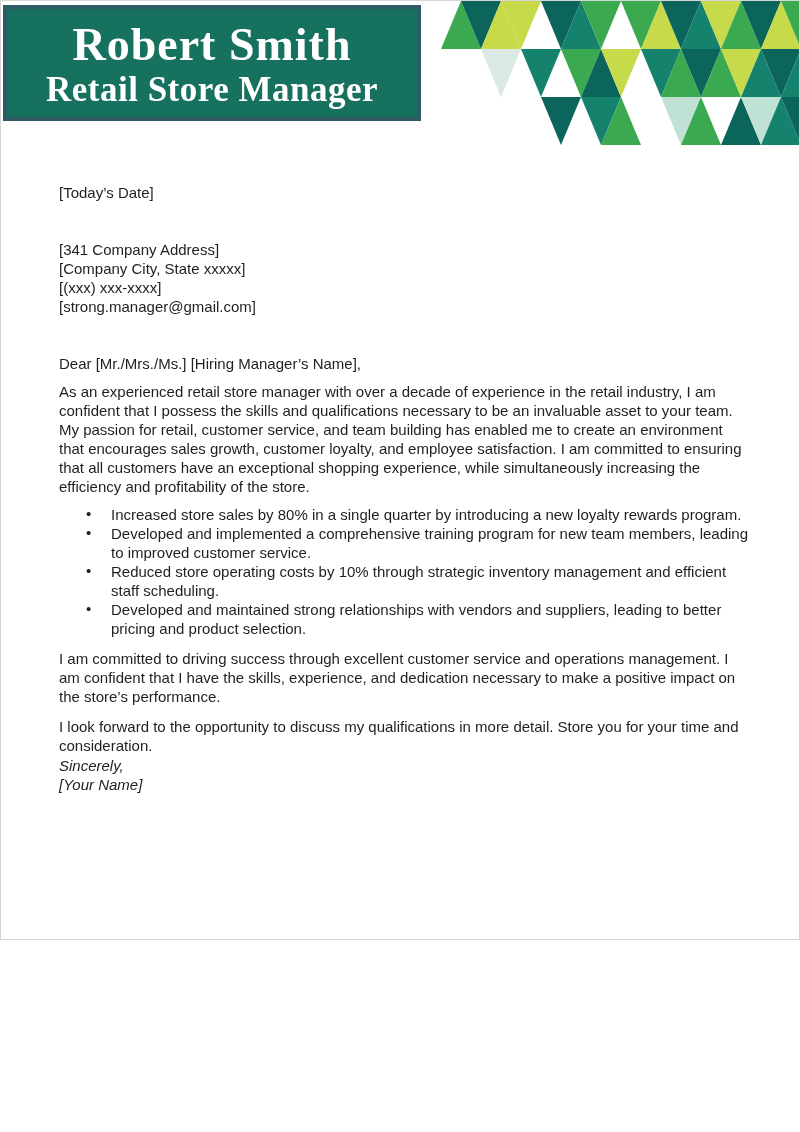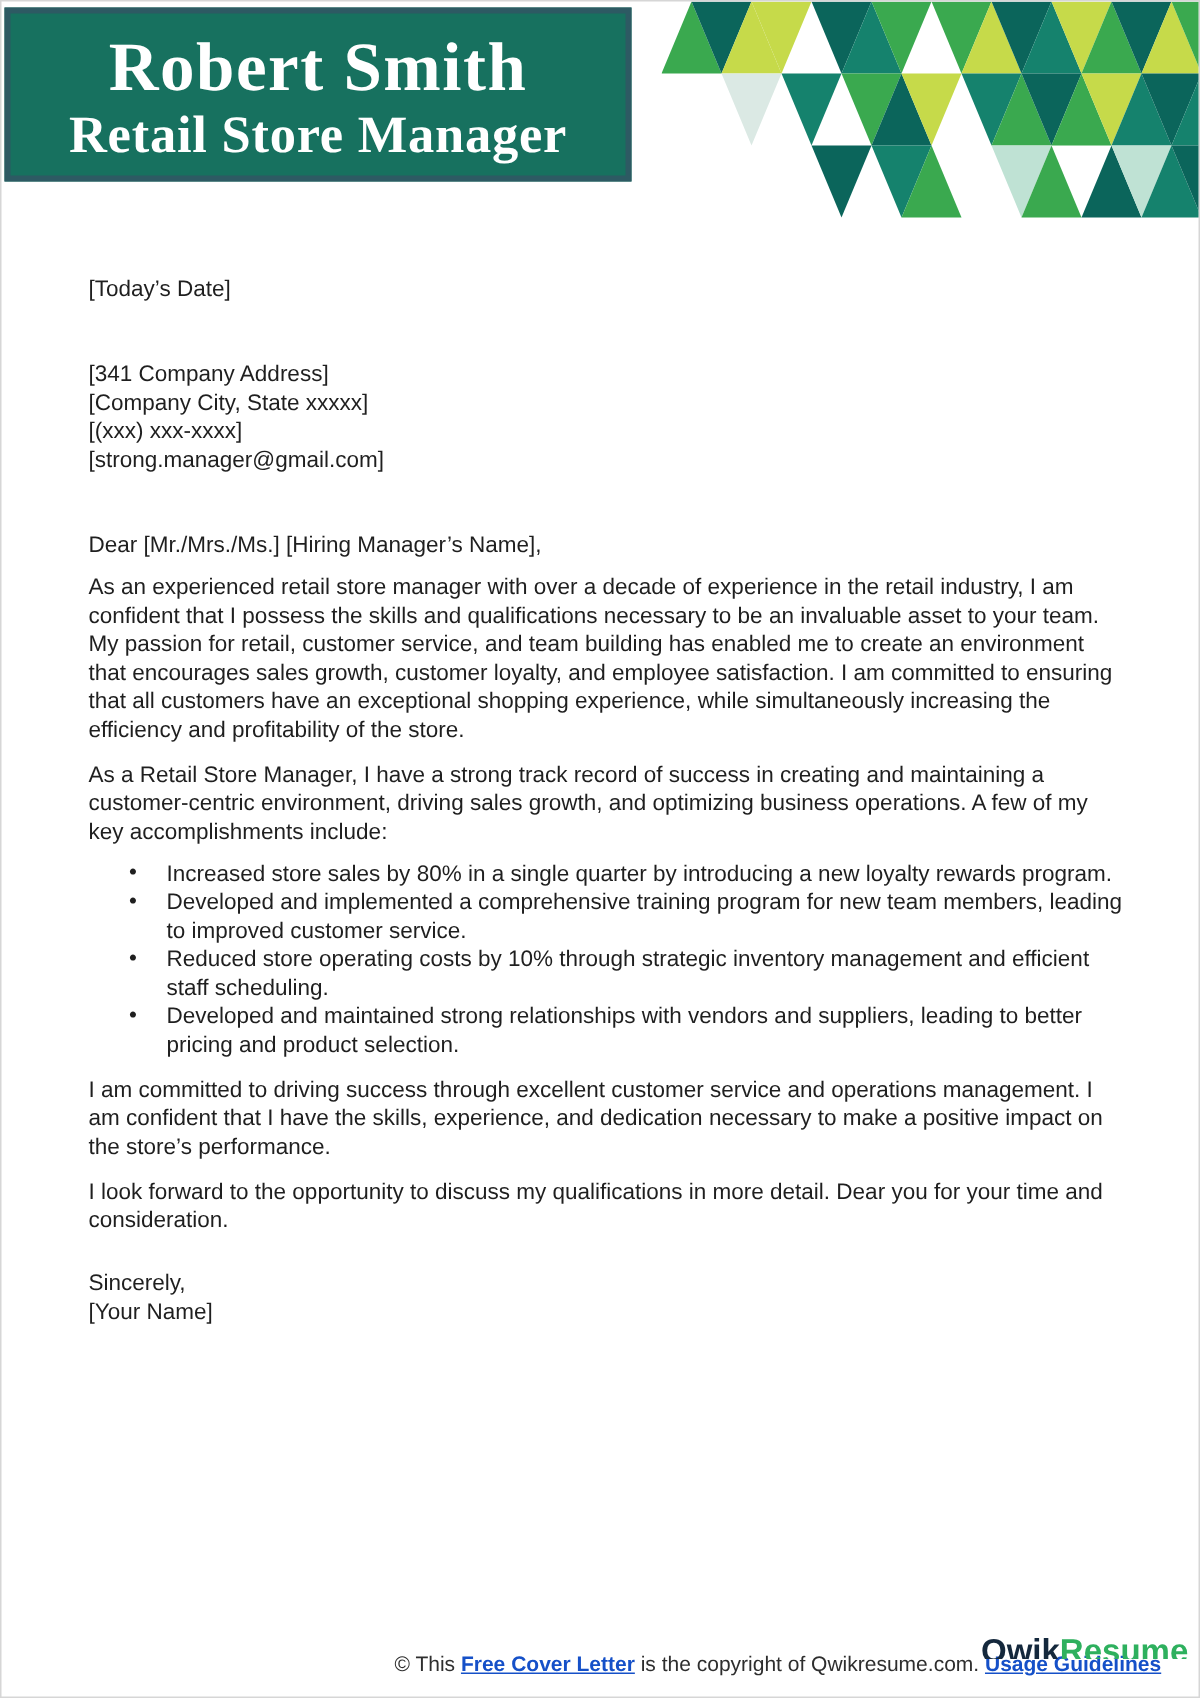--- a/index.html
+++ b/index.html
@@ -1,17 +1,17 @@
 <!DOCTYPE html>
 <html><head>
 <meta charset="utf-8">
 <style>
   html,body { margin:0; padding:0; background:#ffffff; }
   .page {
-    position:relative; width:800px; height:1132px; background:#ffffff;
+    position:relative; width:800px; height:940px; background:#ffffff;
     overflow:hidden; font-family:"Liberation Sans", sans-serif; color:#1f1f1f;
     border:1px solid #d6d6d6; box-sizing:border-box;
   }
   
   .banner {
     position:absolute; left:2px; top:4px; width:410px; height:108px;
     background:#17715f; border:4px solid #2d5a63; text-align:center;
   }
   .banner .name {
     margin-top:10px; font-family:"Liberation Serif", serif; font-weight:bold;
@@ -32,21 +32,21 @@
   .letter .date { margin-top:62px; }
   .letter .address { margin-top:38px; }
   .letter .salutation { margin-top:38px; }
   .letter p { margin:11px 0 0 0; }
   .letter p.first-body { margin-top:9px; }
   ul.accomplishments { margin:9px 0 0 0; padding-left:52px; list-style:none; }
   ul.accomplishments li { position:relative; }
   ul.accomplishments li::before {
     content:"\2022"; position:absolute; left:-25px; top:-1px; font-size:15px;
   }
-  .signoff-block { margin-top:23px; }
+  .signoff-block { margin-top:1px;font-style:italic; }
   
   .footer-line {
     position:absolute; left:262px; top:1100px; font-size:14px; color:#2e2e2e;
     white-space:nowrap;
   }
   .footer-line a { font-weight:bold; text-decoration:underline; cursor:pointer; }
   .brand-logo {
     position:absolute; left:653px; top:1089px; height:16px; width:145px;
     overflow:hidden; font-weight:bold; font-size:22px; line-height:22px;
     letter-spacing:0px; white-space:nowrap;
@@ -110,33 +110,32 @@
         <div>[341 Company Address]</div>
         <div>[Company City, State xxxxx]</div>
         <div>[(xxx) xxx-xxxx]</div>
         <div>[strong.manager@gmail.com]</div>
       </div>
 
     <div class="salutation">Dear [Mr./Mrs./Ms.] [Hiring Manager’s Name],</div>
 
     <div>
         <p class="first-body">As an experienced retail store manager with over a decade of experience in the retail industry, I am confident that I possess the skills and qualifications necessary to be an invaluable asset to your team. My passion for retail, customer service, and team building has enabled me to create an environment that encourages sales growth, customer loyalty, and employee satisfaction. I am committed to ensuring that all customers have an exceptional shopping experience, while simultaneously increasing the efficiency and profitability of the store.</p>
-        <p>As a Retail Store Manager, I have a strong track record of success in creating and maintaining a customer-centric environment, driving sales growth, and optimizing business operations. A few of my key accomplishments include:</p>
       </div>
 
     <ul class="accomplishments">
         <li>Increased store sales by 80% in a single quarter by introducing a new loyalty rewards program.</li>
         <li>Developed and implemented a comprehensive training program for new team members, leading to improved customer service.</li>
         <li>Reduced store operating costs by 10% through strategic inventory management and efficient staff scheduling.</li>
         <li>Developed and maintained strong relationships with vendors and suppliers, leading to better pricing and product selection.</li>
       </ul>
 
     <div>
         <p>I am committed to driving success through excellent customer service and operations management. I am confident that I have the skills, experience, and dedication necessary to make a positive impact on the store’s performance.</p>
-        <p>I look forward to the opportunity to discuss my qualifications in more detail. Dear you for your time and consideration.</p>
+        <p>I look forward to the opportunity to discuss my qualifications in more detail. Store you for your time and consideration.</p>
       </div>
 
     <div class="signoff-block">
       <div>Sincerely,</div>
       <div>[Your Name]</div>
     </div>
   </div>
 
   <div class="footer-line">
     <span>© This </span><a style="color: rgb(21, 80, 200);">Free Cover Letter</a><span> is the copyright of Qwikresume.com. </span><a style="color: rgb(21, 80, 200);">Usage Guidelines</a>

